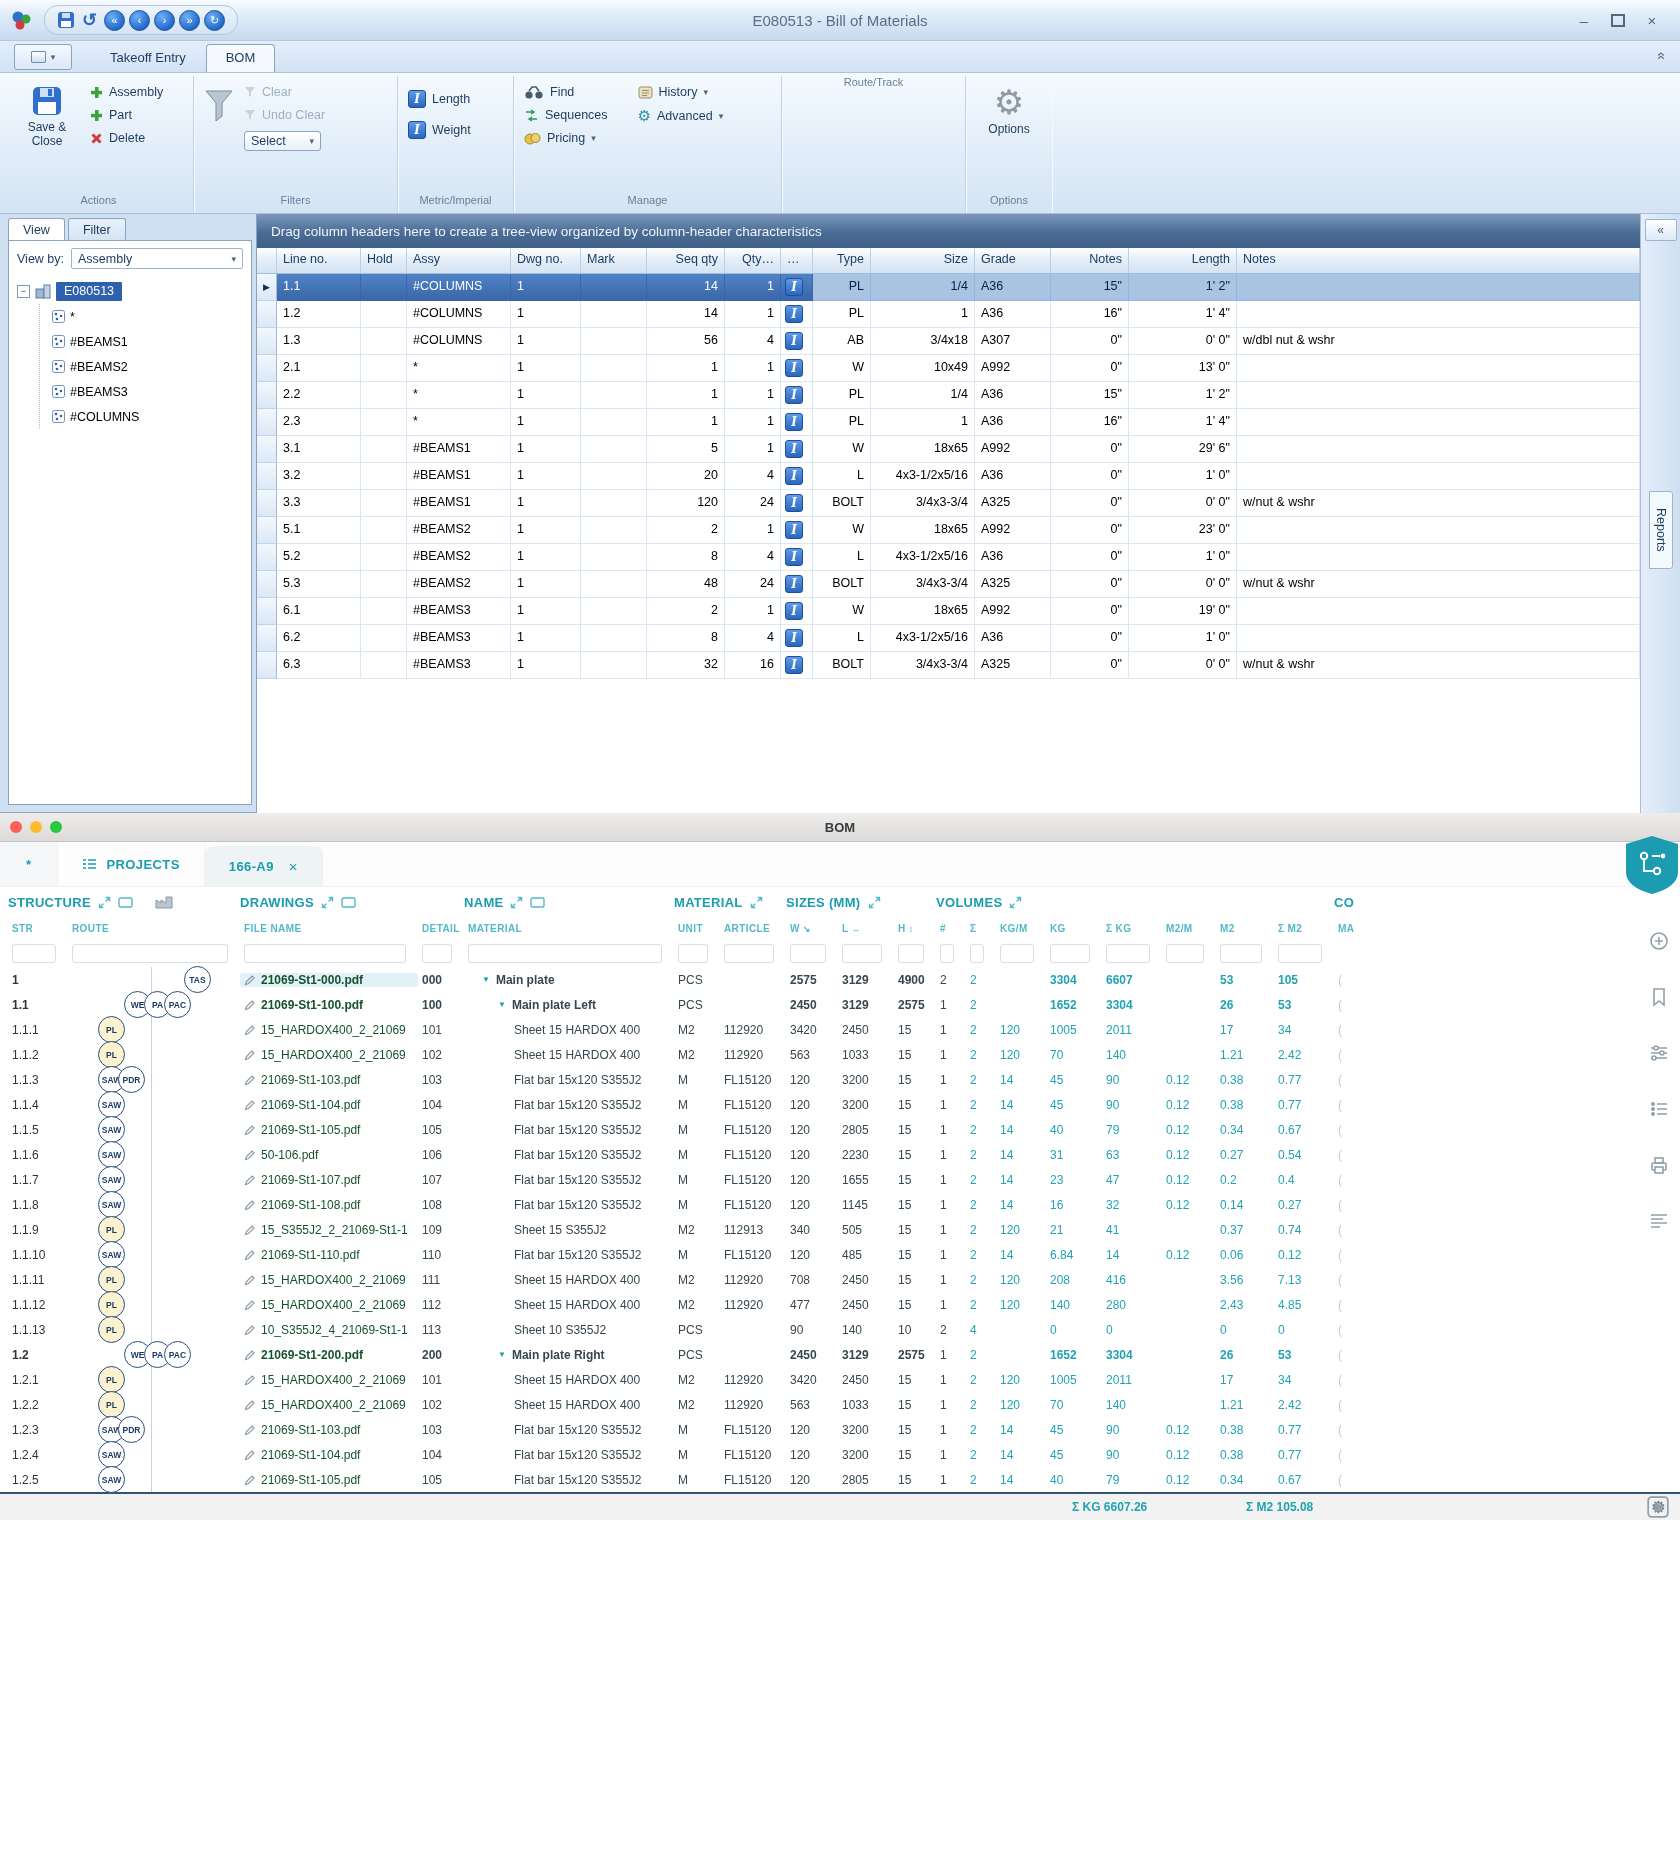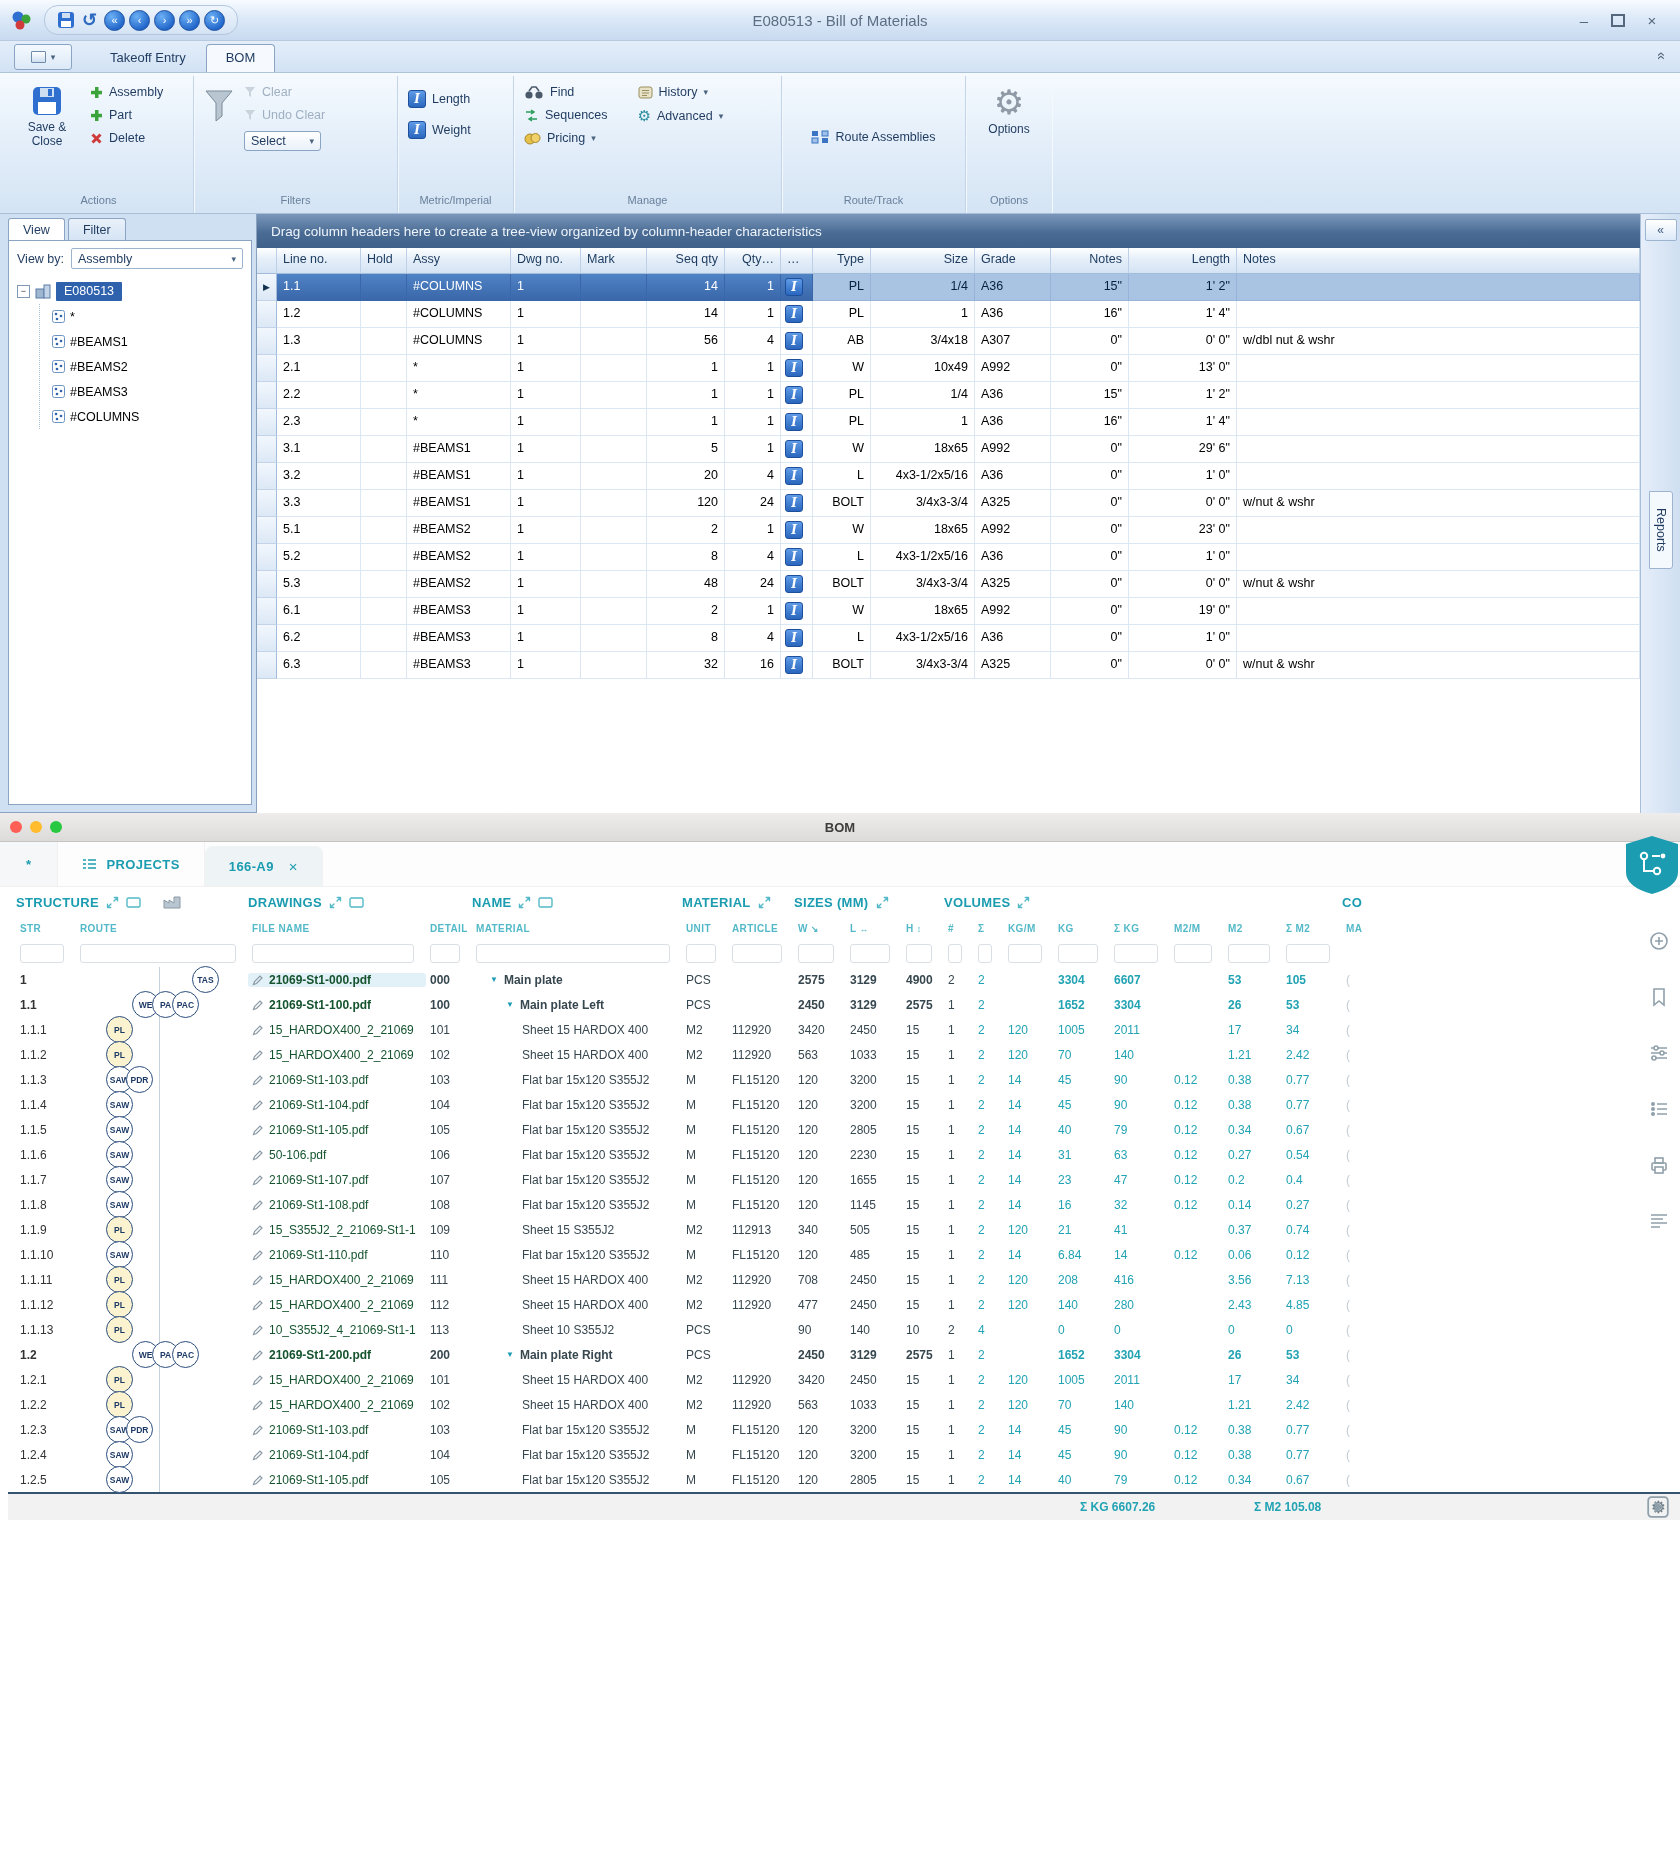--- a/index.html
+++ b/index.html
@@ -72,21 +72,21 @@
 .lights{display:flex;gap:8px;margin-left:10px;z-index:2}
 .light{width:12px;height:12px;border-radius:50%}
 .mtext{position:absolute;left:0;right:0;text-align:center;font-size:13px;color:#3c3c3c;font-weight:bold}
 .mtabs{height:44px;display:flex;align-items:stretch;background:#fdfdfd;position:relative;border-bottom:1px solid #f0f0f0}
 .mtab{display:flex;align-items:center;gap:9px;padding:0 24px;font-size:13px;font-weight:bold;color:#1b9cb0;letter-spacing:.4px;border-right:1px solid #f1f1f1}
 .mtab.star{background:#f5f7f8;padding:0 26px}
 .mtab.active{background:#eef3f5;border-radius:8px 8px 0 0;margin-top:4px}
 .closex{color:#1b9cb0;font-size:15px;font-weight:normal;margin-left:6px}
 .mlogo{position:absolute;right:0;top:-8px;z-index:3}
 
-.mtable{position:relative;padding-left:16px}
+.mtable{position:relative;padding-left:8px}
 .mgrouprow{display:flex;height:30px;align-items:center}
 .mgroup{display:flex;align-items:center;gap:7px;font-size:13px;font-weight:bold;color:#1b9cb0;letter-spacing:.3px;box-sizing:border-box;flex:none}
 .g-structure{width:232px}.g-drawings{width:224px}.g-name{width:210px}.g-material{width:112px}.g-sizes{width:150px}.g-volumes{width:398px}.g-co{width:22px;overflow:hidden}
 .msub{display:flex;height:22px;align-items:center}
 .msub .mc{font-size:10px;font-weight:bold;color:#53b9c8;letter-spacing:.4px}
 .sarr{font-size:9px;color:#53b9c8;margin-left:3px}
 .mfilter{display:flex;height:28px;align-items:center}
 .finput{height:19px;border:1px solid #d9dfe4;border-radius:3px;background:#fff;width:calc(100% - 8px);box-sizing:border-box}
 .mbody{position:relative}
 .routeline{position:absolute;left:143px;top:0;bottom:0;width:0;border-left:1px solid #c7d2da}
@@ -282,31 +282,20 @@
             <span class="geartiny">⚙</span>
             <span>Advanced</span>
             <span class="caret-sm">▾</span>
           </div>
         </div>
       </div>
       <div class="rg-label">Manage</div>
     </div>
 
     <div class="rgroup" style="width:184px">
-      <div class="rg-body" style="align-items:center;justify-content:center">
-        <div class="sbtn">
-          <svg width="18" height="14">
-              <rect x="1" y="1" width="6" height="5" fill="#3b74c4"></rect>
-              <rect x="11" y="1" width="6" height="5" fill="#9fc0e8" stroke="#3b74c4"></rect>
-              <rect x="1" y="8" width="6" height="5" fill="#9fc0e8" stroke="#3b74c4"></rect>
-              <rect x="11" y="8" width="6" height="5" fill="#3b74c4"></rect>
-            </svg>
-          <span>Route Assemblies</span>
-        </div>
-      </div>
       <div class="rg-label">Route/Track</div>
     </div>
 
     <div class="rgroup" style="width:86px;border-right:none">
       <div class="rg-body" style="justify-content:center">
         <div class="bigbtn">
           <span class="gearbig">⚙</span>
           <span>Options</span>
         </div>
       </div>

